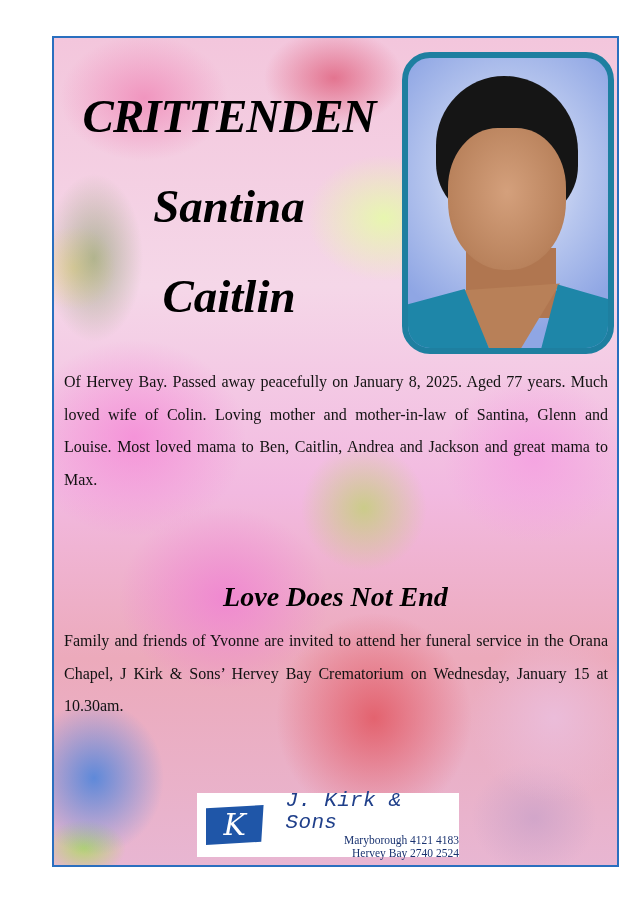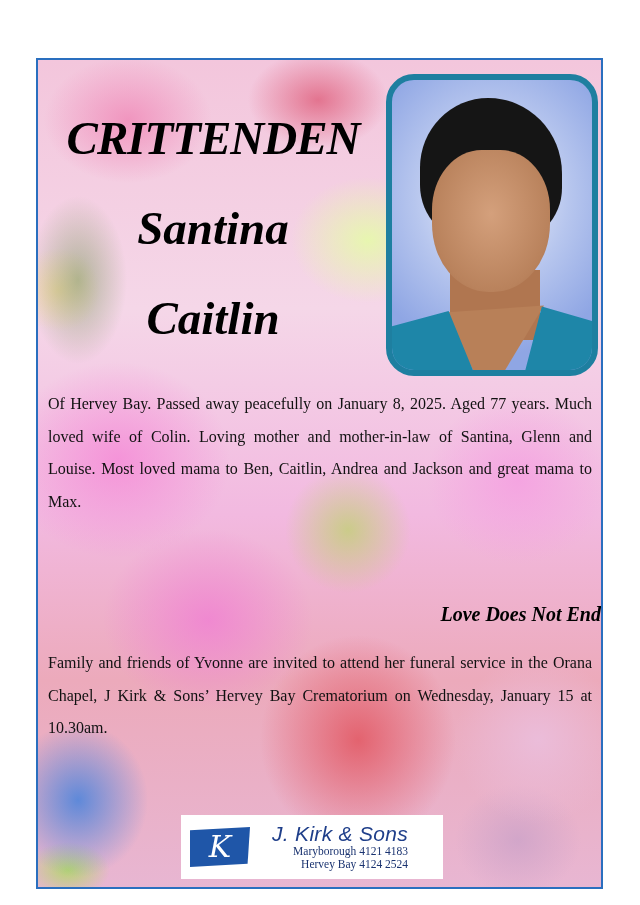--- a/index.html
+++ b/index.html
@@ -2,41 +2,40 @@
 <html><head>
   <meta charset="utf-8">
   <style>
     html, body { margin: 0; padding: 0; }
     body {
       width: 640px; height: 905px; background: #ffffff;
       position: relative; overflow: hidden;
       font-family: "Liberation Serif", "DejaVu Serif", serif;
     }
     .notice {
-      position: absolute; left: 36px; top: 36px;
+      position: absolute; left: 52px; top: 36px;
       width: 563px; height: 827px;
       border: 2px solid #2a6fbf;
       overflow: hidden;
       background:
         radial-gradient(ellipse 120px 90px at 90px 60px, rgba(240,140,185,0.85), transparent 70%),
         radial-gradient(ellipse 100px 70px at 280px 40px, rgba(220,80,110,0.7), transparent 70%),
         radial-gradient(ellipse 110px 90px at 330px 180px, rgba(230,250,170,0.9), transparent 70%),
         radial-gradient(ellipse 70px 120px at 40px 220px, rgba(120,150,90,0.55), transparent 70%),
         radial-gradient(ellipse 60px 60px at 20px 230px, rgba(250,220,170,0.9), transparent 70%),
         radial-gradient(ellipse 160px 140px at 80px 400px, rgba(245,140,215,0.85), transparent 70%),
         radial-gradient(ellipse 130px 120px at 480px 420px, rgba(245,160,225,0.85), transparent 70%),
         radial-gradient(ellipse 90px 90px at 310px 470px, rgba(190,210,110,0.75), transparent 70%),
         radial-gradient(ellipse 150px 130px at 170px 560px, rgba(240,130,210,0.85), transparent 70%),
         radial-gradient(ellipse 140px 150px at 320px 680px, rgba(225,80,90,0.8), transparent 70%),
         radial-gradient(ellipse 100px 110px at 40px 740px, rgba(70,130,220,0.85), transparent 70%),
         radial-gradient(ellipse 120px 120px at 500px 680px, rgba(235,190,220,0.9), transparent 70%),
         radial-gradient(ellipse 90px 80px at 480px 780px, rgba(200,160,200,0.7), transparent 70%),
         radial-gradient(ellipse 60px 40px at 30px 810px, rgba(170,220,90,0.8), transparent 70%),
         linear-gradient(180deg, #f3c6dc 0%, #f5d7e8 30%, #f2b9e0 55%, #ecaabb 75%, #e8b6d2 100%);
-      margin-top: 22px;
     }
     .name-block {
       position: absolute; left: 0; top: 55px; width: 350px;
       text-align: center;
       font-style: italic; font-weight: bold;
       font-size: 47px; color: #000;
     }
     .name-line { position: absolute; left: 0; width: 350px; text-align: center; line-height: 1; }
     .surname { top: 0px; letter-spacing: -1px; }
     .given { top: 90px; }
@@ -76,22 +75,22 @@
 
     .body-text {
       position: absolute; left: 10px; width: 544px;
       font-size: 16px; line-height: 32.5px; color: #111;
       text-align: justify; text-align-last: left;
       margin: 0;
     }
     .para1 { top: 328px; }
     .motto {
       position: absolute; left: 0; top: 543px; width: 563px;
-      text-align: right; font-style: italic; font-weight: bold;
-      font-size: 20px; color: #000; margin: 0;
+      text-align: center; font-style: italic; font-weight: bold;
+      font-size: 28px; color: #000; margin: 0;
     }
     .para2 { top: 587px; }
 
     .sponsor {
       position: absolute; left: 143px; top: 755px;
       width: 262px; height: 64px;
       background: #ffffff;
       display: flex; align-items: center;
     }
     .sponsor-logo {
@@ -99,21 +98,21 @@
       background: #1f56a8; position: relative;
       clip-path: polygon(0 8%, 100% 0, 96% 92%, 0 100%);
       display: flex; align-items: center; justify-content: center;
     }
     .sponsor-logo span {
       color: #fff; font-family: "DejaVu Serif", serif; font-style: italic;
       font-size: 30px; line-height: 1;
     }
     .sponsor-info { margin-left: 22px; color: #1f3f8a; }
     .sponsor-name {
-      font-family: Liberation Sans, sans-serif; font-style: italic;
+      font-family: Liberation Mono, monospace; font-style: italic;
       font-size: 21px; line-height: 22px; letter-spacing: 0.3px;
     }
     .sponsor-phone {
       font-family: Liberation Serif, serif; font-size: 11.5px;
       line-height: 13px; text-align: right; color: #1a3370;
     }
   </style>
 </head>
 <body>
 
@@ -139,17 +138,17 @@
 
   <p class="body-text para2">Family and friends of Yvonne are invited to attend her funeral service in the Orana Chapel, J Kirk &amp; Sons’ Hervey Bay Crematorium on Wednesday, January 15 at 10.30am.</p>
 
   <div class="sponsor">
     <div class="sponsor-logo">
       <span>K</span>
     </div>
     <div class="sponsor-info">
       <div class="sponsor-name">J. Kirk &amp; Sons</div>
       <div class="sponsor-phone">Maryborough 4121 4183</div>
-      <div class="sponsor-phone">Hervey Bay 4124 2524</div>
+      <div class="sponsor-phone">Hervey Bay 2740 2524</div>
     </div>
   </div>
 
 </div>
 
 </body></html>

